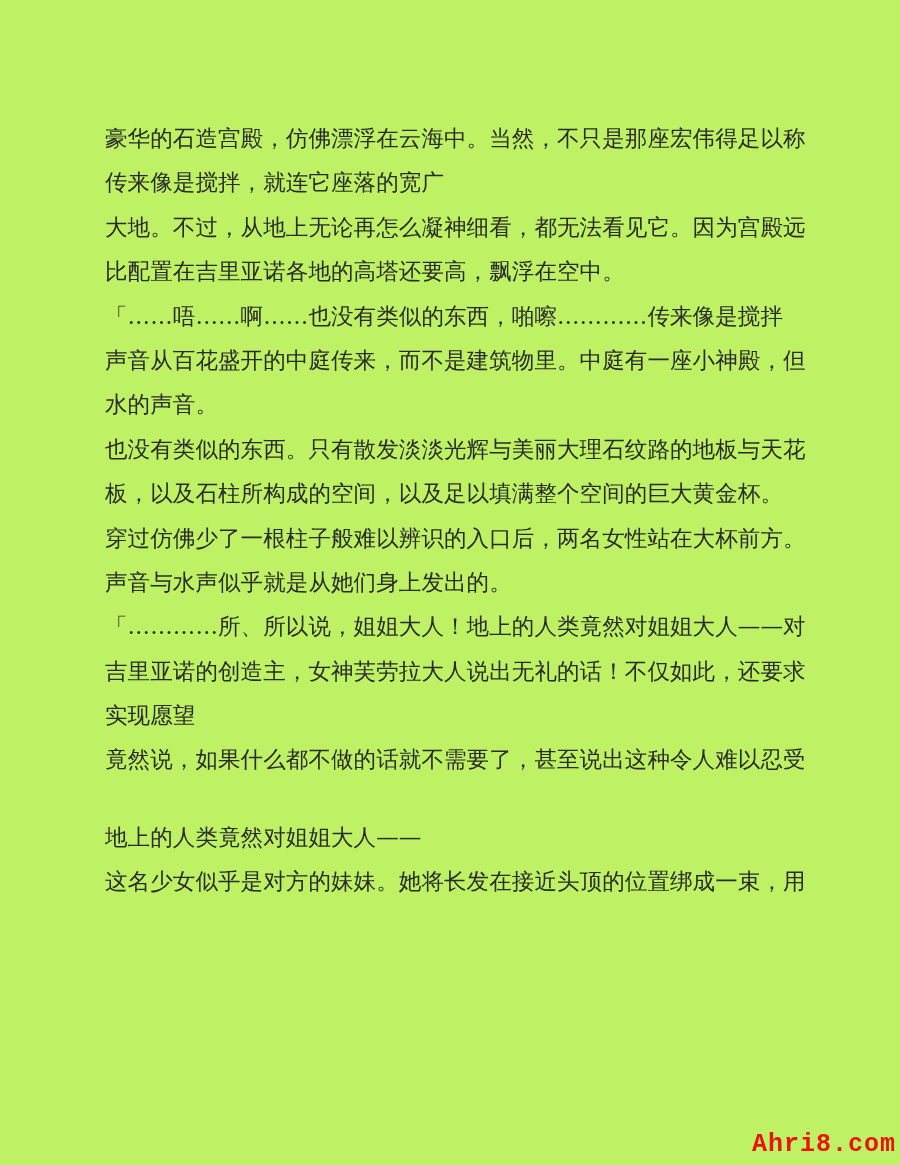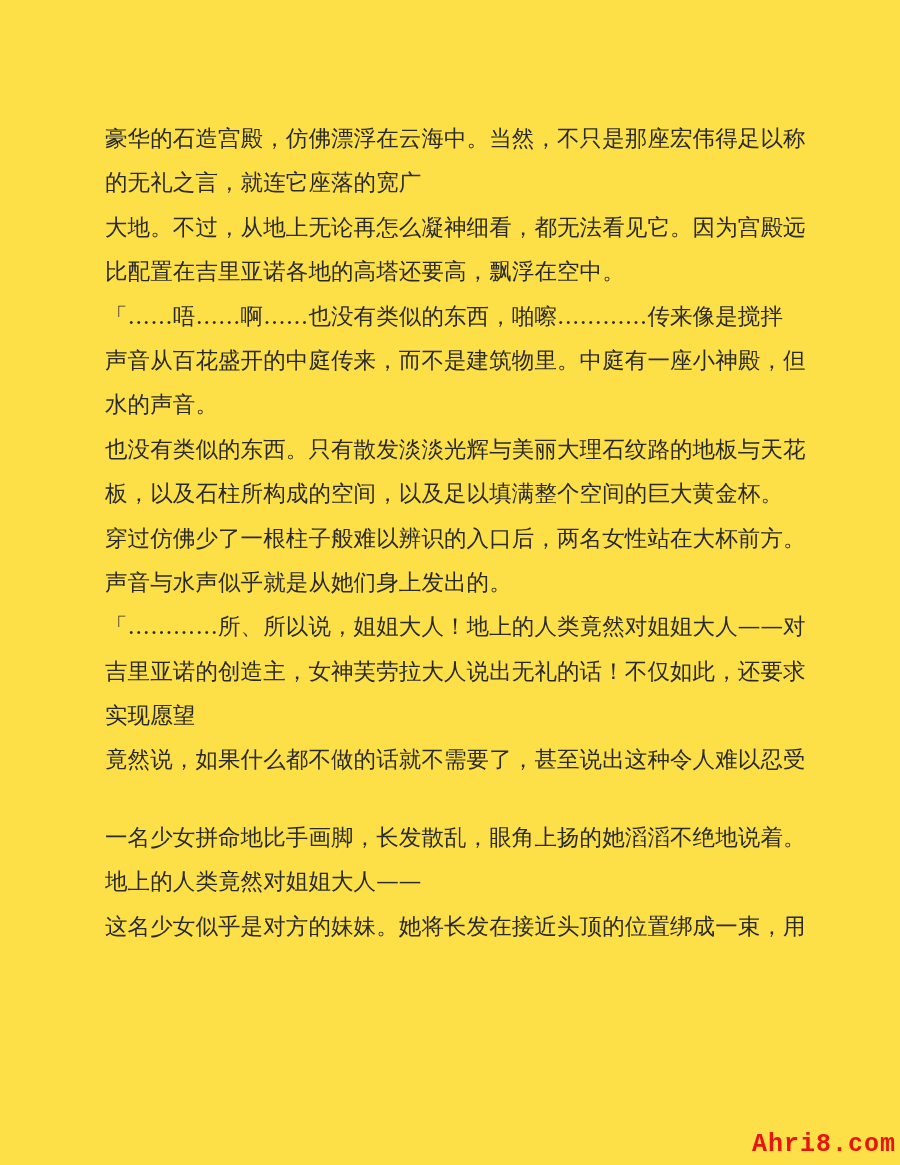--- a/index.html
+++ b/index.html
@@ -39,39 +39,38 @@
     font-family: "Liberation Mono", "DejaVu Sans Mono", monospace;
     font-size: 25px;
     font-weight: bold;
     letter-spacing: 1px;
     white-space: nowrap;
   }
 </style>
 </head>
 <body>
 
-<div class="page" style="background-color: #fde047;">
+<div class="page" style="background-color: #bef264;">
 
   <div class="text-block" style="color: rgb(42, 42, 42);">
     <div class="line">豪华的石造宫殿，仿佛漂浮在云海中。当然，不只是那座宏伟得足以称</div>
-    <div class="line">的无礼之言，就连它座落的宽广</div>
+    <div class="line">传来像是搅拌，就连它座落的宽广</div>
     <div class="line">大地。不过，从地上无论再怎么凝神细看，都无法看见它。因为宫殿远</div>
     <div class="line">比配置在吉里亚诺各地的高塔还要高，飘浮在空中。</div>
     <div class="line">「……唔……啊……也没有类似的东西，啪嚓…………传来像是搅拌</div>
     <div class="line">声音从百花盛开的中庭传来，而不是建筑物里。中庭有一座小神殿，但</div>
     <div class="line">水的声音。</div>
     <div class="line">也没有类似的东西。只有散发淡淡光辉与美丽大理石纹路的地板与天花</div>
     <div class="line">板，以及石柱所构成的空间，以及足以填满整个空间的巨大黄金杯。</div>
     <div class="line">穿过仿佛少了一根柱子般难以辨识的入口后，两名女性站在大杯前方。</div>
     <div class="line">声音与水声似乎就是从她们身上发出的。</div>
     <div class="line">「…………所、所以说，姐姐大人！地上的人类竟然对姐姐大人——对</div>
     <div class="line">吉里亚诺的创造主，女神芙劳拉大人说出无礼的话！不仅如此，还要求</div>
     <div class="line">实现愿望</div>
     <div class="line">竟然说，如果什么都不做的话就不需要了，甚至说出这种令人难以忍受</div>
     <div class="line gap"></div>
-    <div class="line">一名少女拼命地比手画脚，长发散乱，眼角上扬的她滔滔不绝地说着。</div>
     <div class="line">地上的人类竟然对姐姐大人——</div>
     <div class="line">这名少女似乎是对方的妹妹。她将长发在接近头顶的位置绑成一束，用</div>
   </div>
 
   <div class="watermark" style="color: rgb(232, 21, 15);">Ahri8.com</div>
 
 </div>
 
 </body></html>

